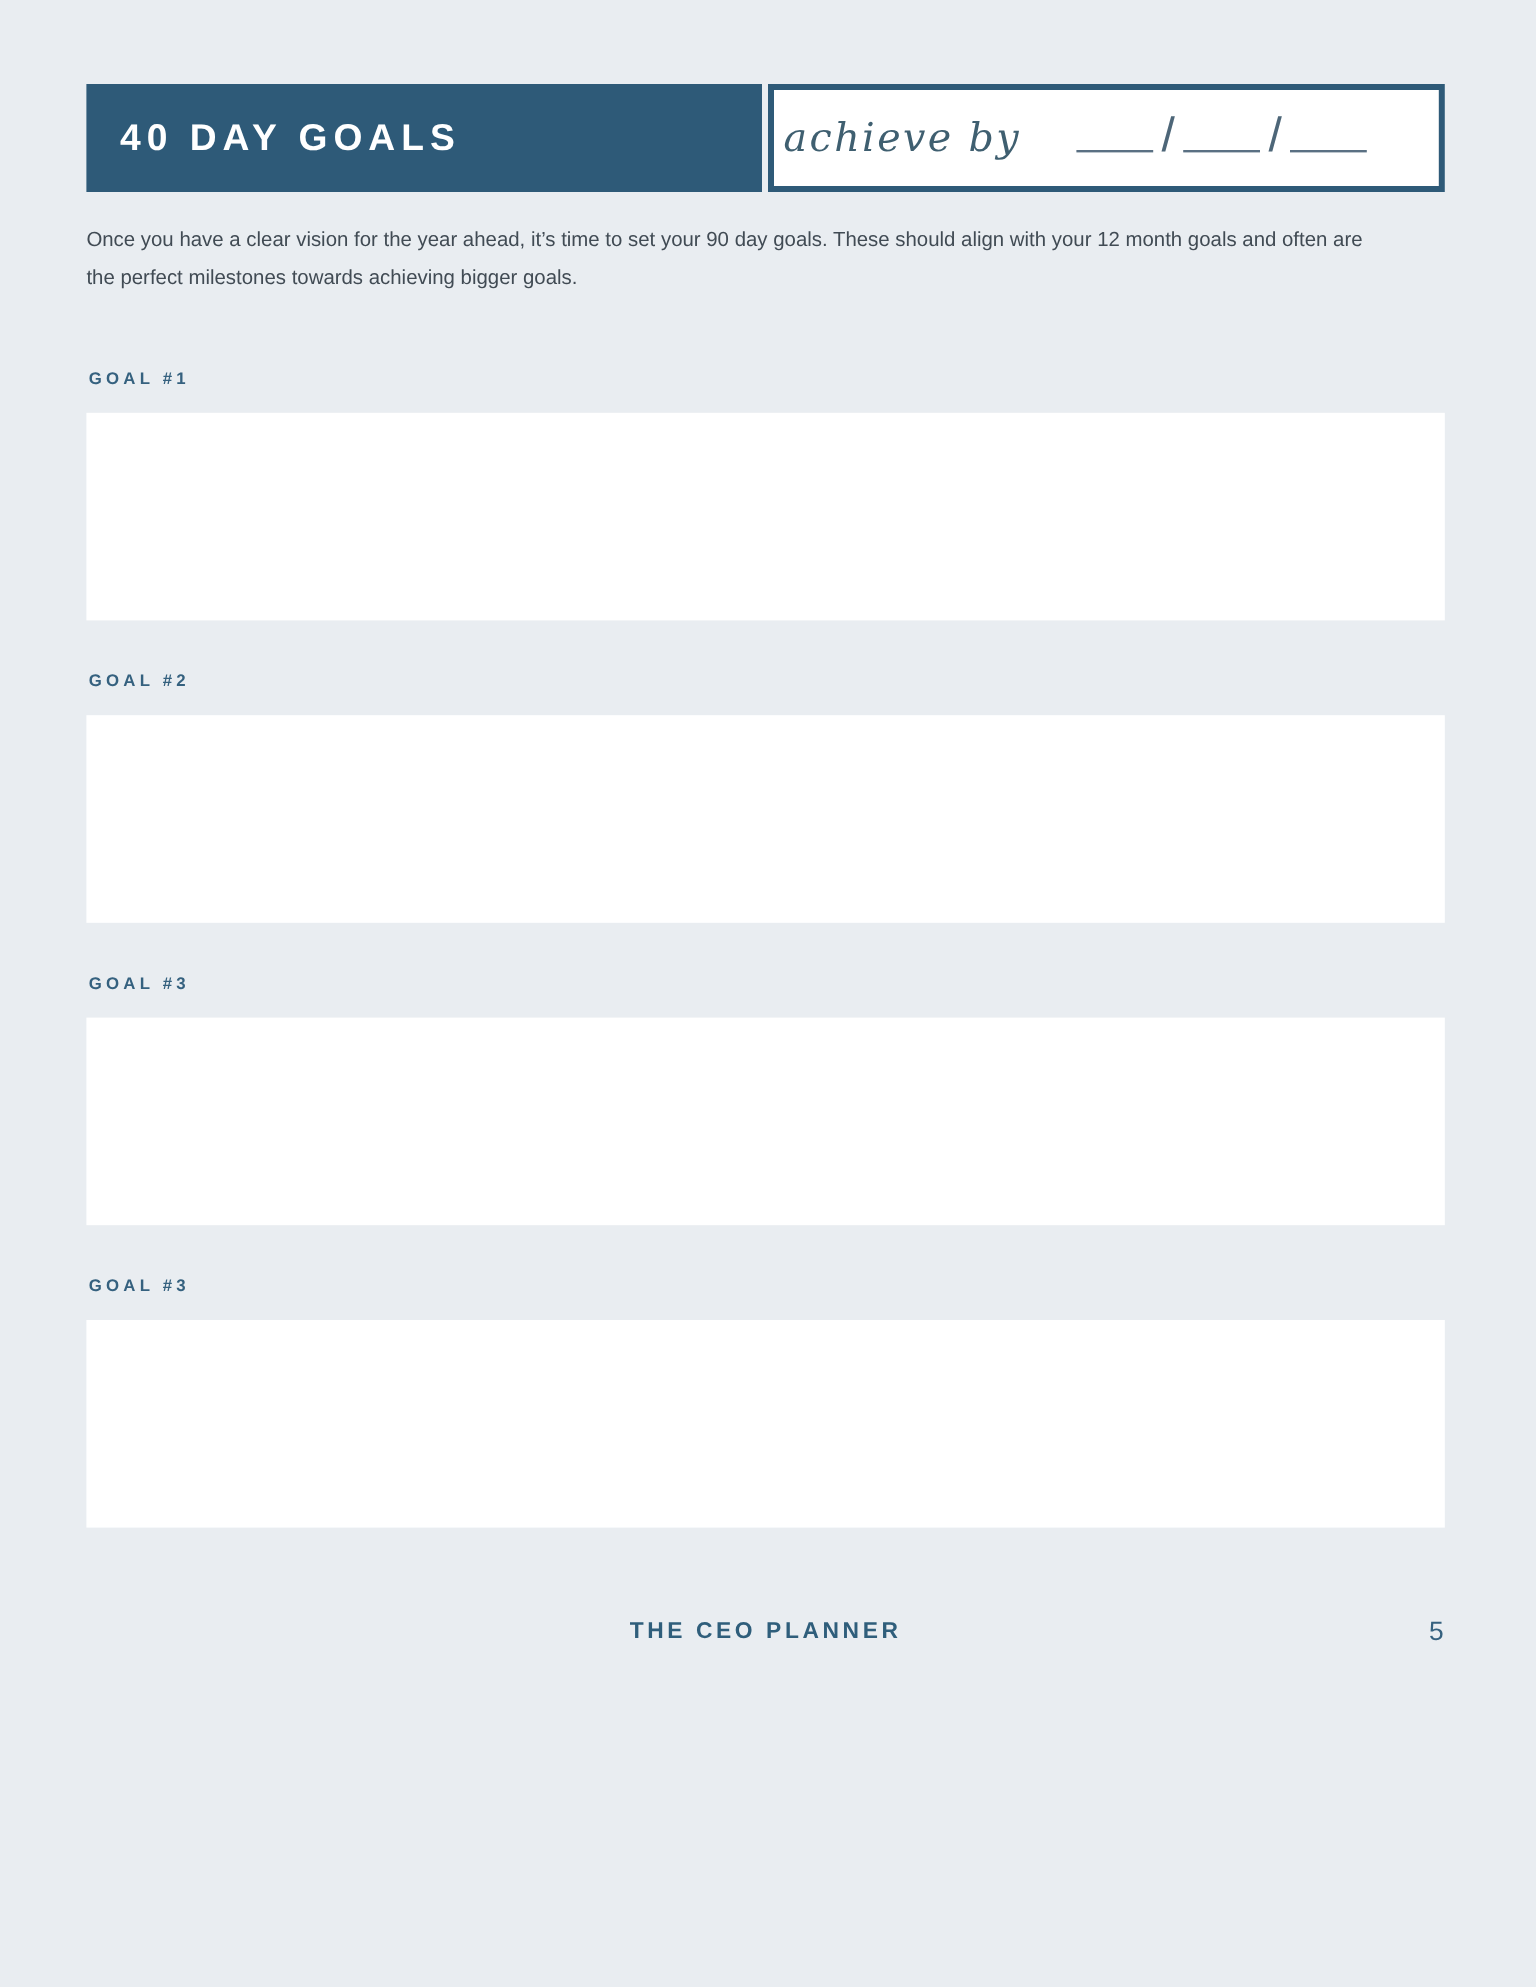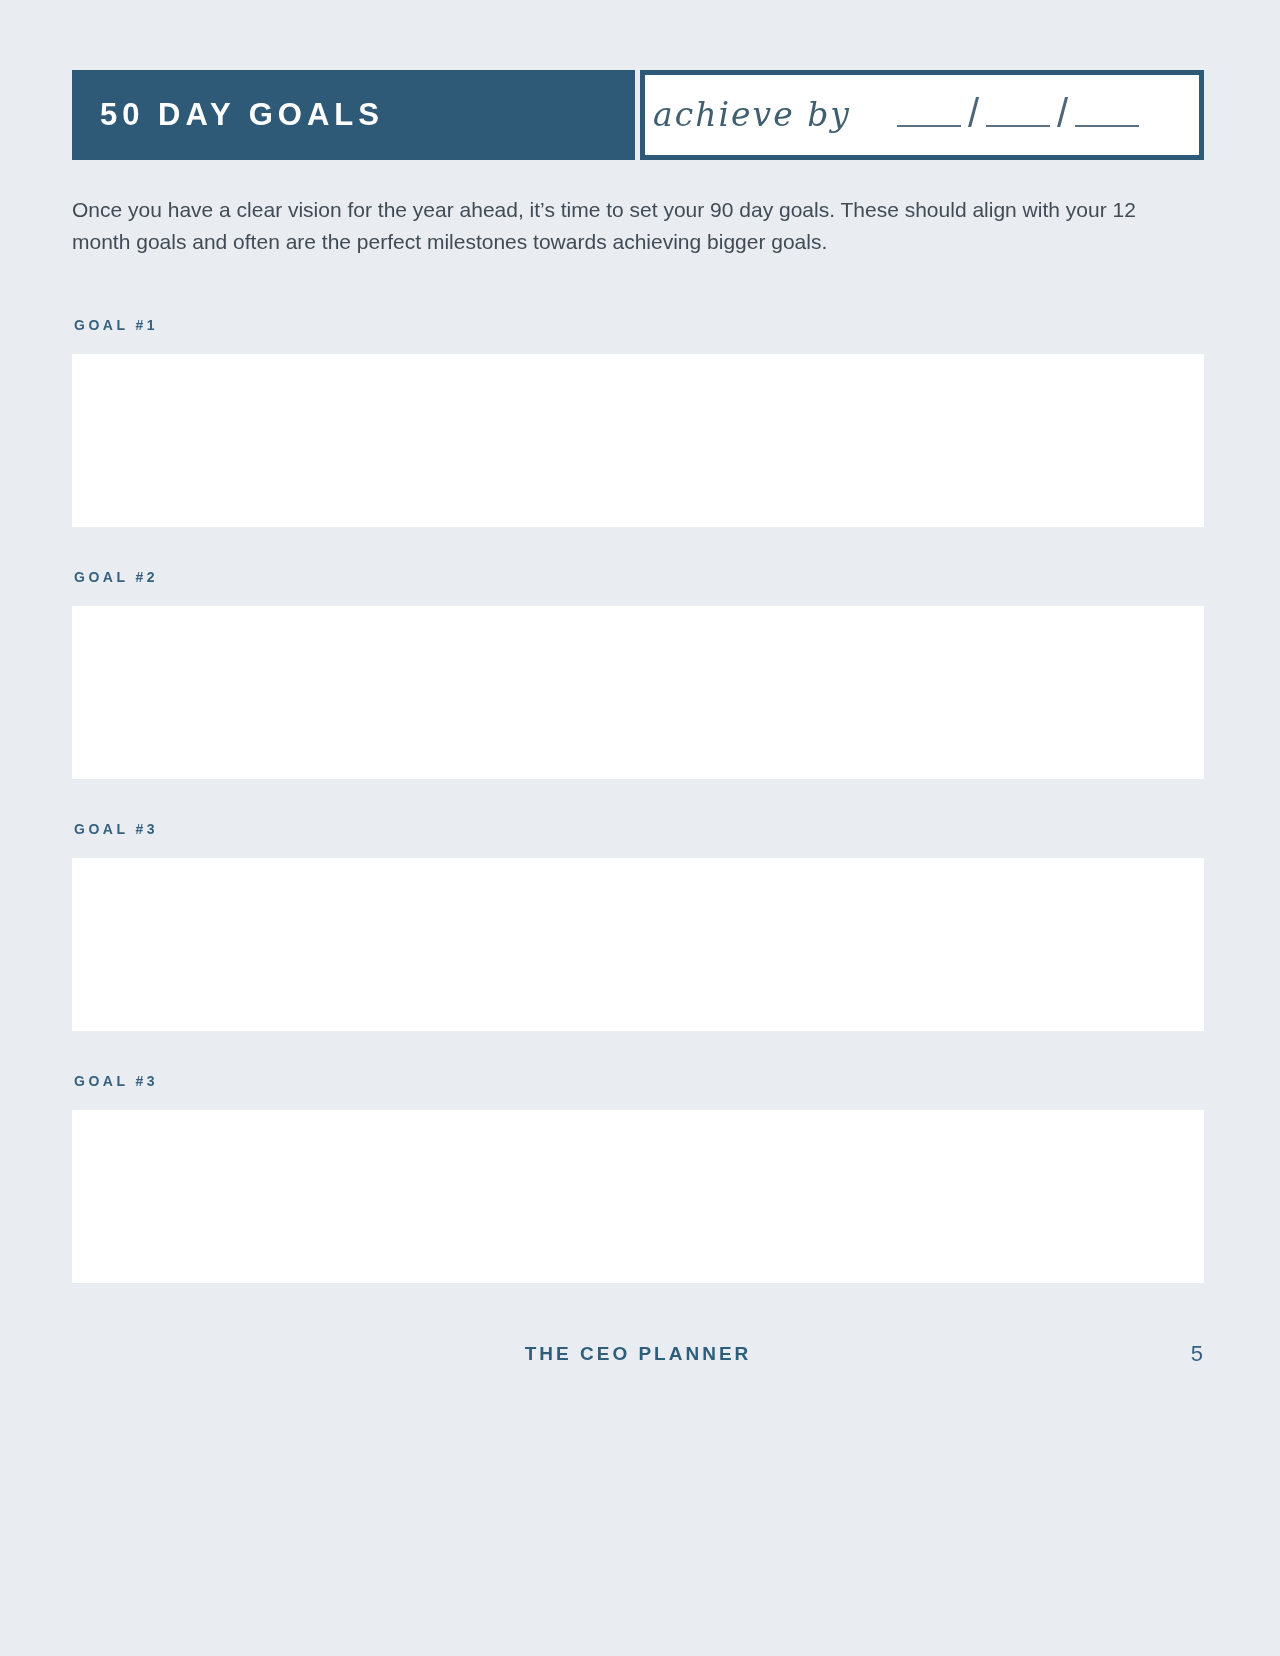--- a/index.html
+++ b/index.html
@@ -70,23 +70,23 @@
   }
   .slash {
     font-size: 40px;
     line-height: 0.9;
     color: #4d6678;
     margin: 0 7px;
     font-weight: normal;
   }
   
   .intro {
-    margin: 34px 0 0 0;
+    margin: 24px 0 0 0;
     width: 1085px;
-    font-size: 21px;
+    font-size: 17px;
     line-height: 32px;
     color: #414b54;
   }
   
   .goals {
     margin-top: 56px;
   }
   .goal + .goal {
     margin-top: 39px;
   }
@@ -103,21 +103,21 @@
     height: 173px;
     background: #ffffff;
     font-size: 20px;
     color: #414b54;
     box-sizing: border-box;
     padding: 12px 14px;
   }
   
   .footer {
     position: relative;
-    margin-top: 60px;
+    margin-top: 76px;
     height: 26px;
     text-align: center;
   }
   .footer-brand {
     font-size: 19px;
     font-weight: bold;
     letter-spacing: 3px;
     color: #2f5e7b;
   }
   .footer-page {
@@ -129,21 +129,21 @@
     color: #35617f;
   }
 </style>
 </head>
 <body>
 
 <div class="page">
 
   <div class="header">
     <div class="title-block">
-      <h1>50 DAY GOALS</h1>
+      <h1>40 DAY GOALS</h1>
     </div>
     <div class="achieve-box">
       <span class="achieve-script">achieve by</span>
       <span class="date-blanks">
         <span class="blank"></span>
         <span class="slash">/</span>
         <span class="blank"></span>
         <span class="slash">/</span>
         <span class="blank"></span>
       </span>

